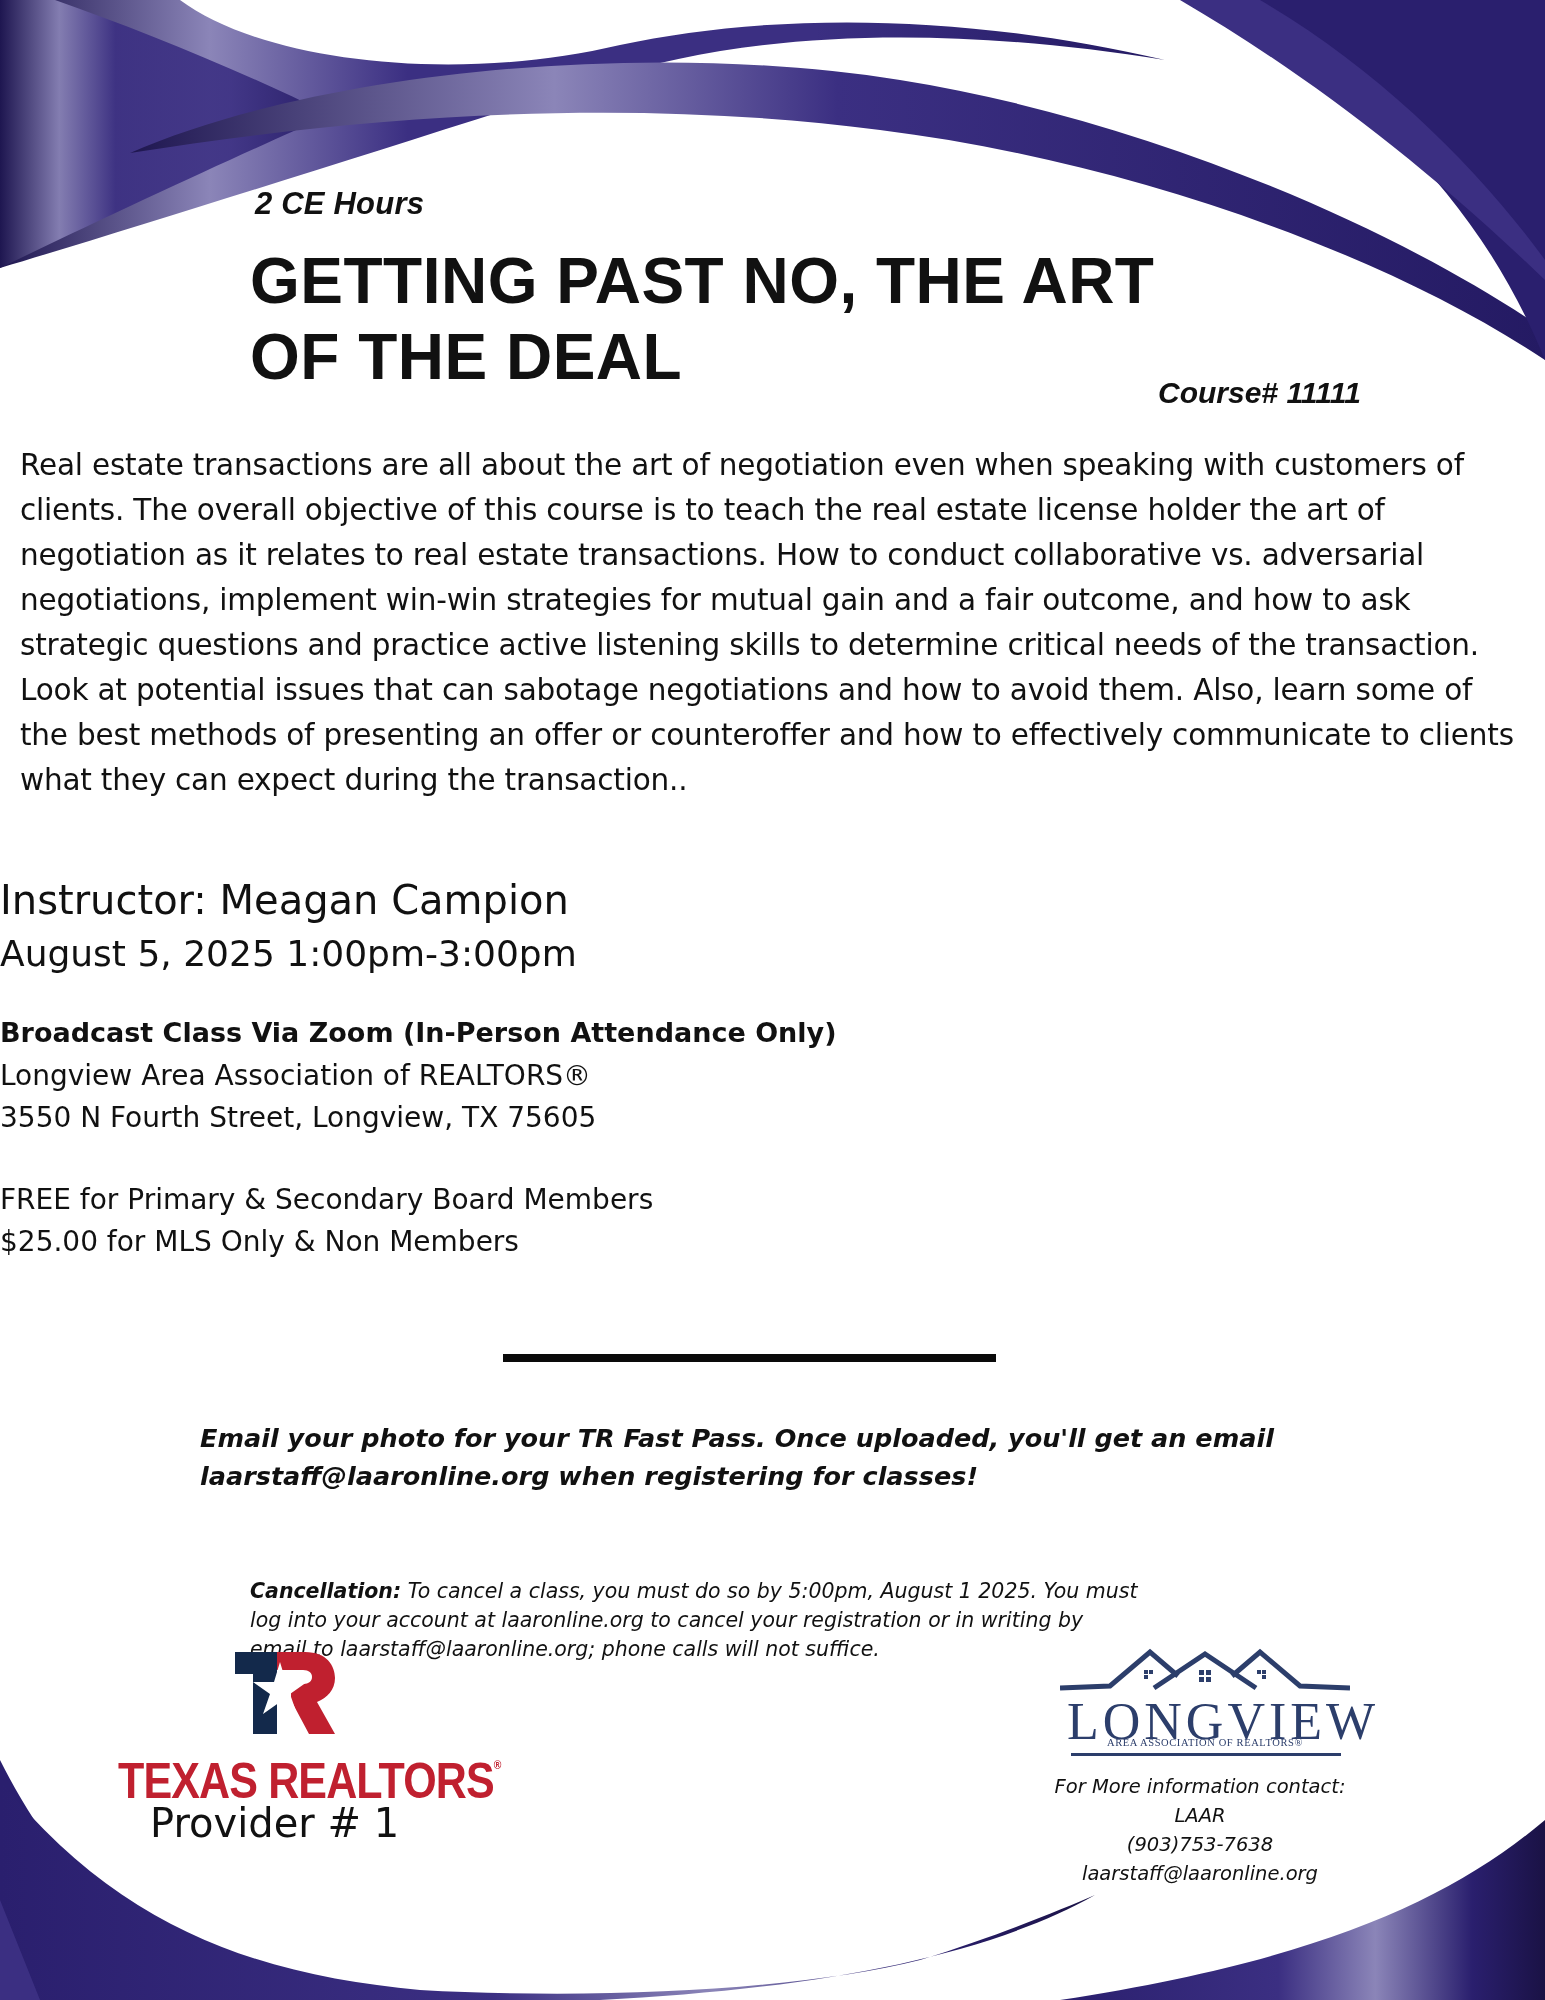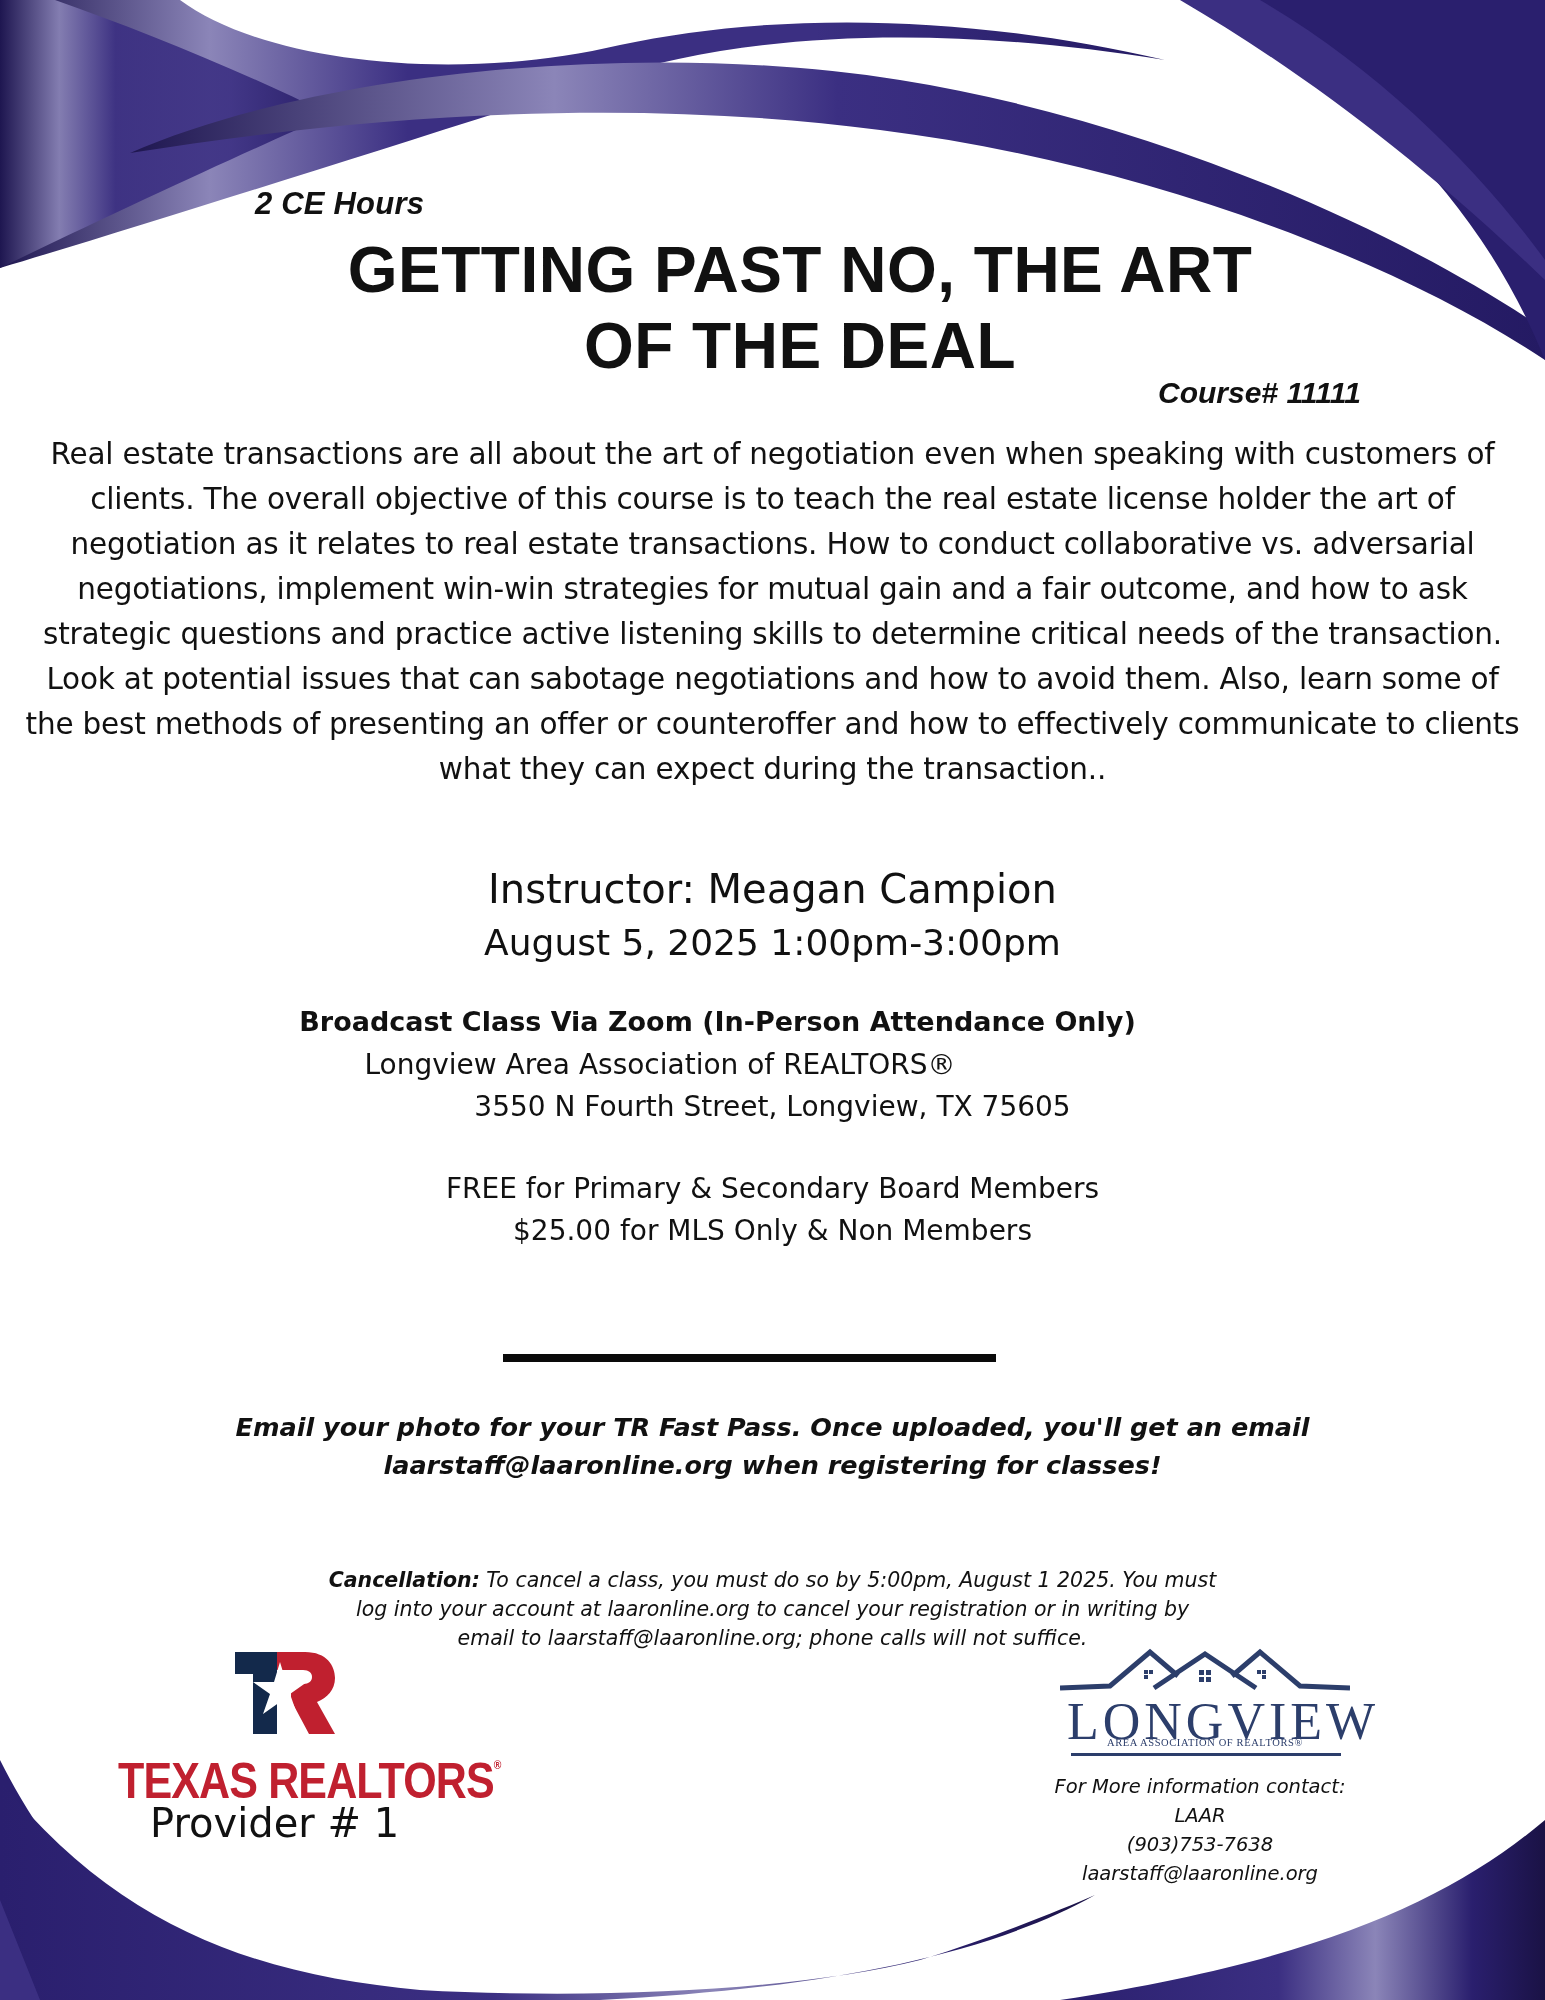--- a/index.html
+++ b/index.html
@@ -4,21 +4,21 @@
   <style>
     html, body { margin: 0; padding: 0; }
     body {
       width: 1545px; height: 2000px; position: relative; overflow: hidden;
       background: #ffffff;
       font-family: "DejaVu Sans", "Liberation Sans", sans-serif;
       color: #111;
     }
     .deco { position: absolute; left: 0; top: 0; width: 1545px; height: 2000px; pointer-events: none; }
     .abs { position: absolute; }
-    .center { text-align: center; }
+    .center { text-align: left; margin-top: 11px; }
 
     .ce-hours {
       left: 255px; top: 186px; font-size: 31px; font-weight: bold; font-style: italic;
       font-family: "Liberation Sans", sans-serif; letter-spacing: 0.2px;
     }
     .title {
       left: 250px; top: 232px; width: 1100px; font-size: 64px; font-weight: bold;
       line-height: 76px; font-family: "Liberation Sans", sans-serif; letter-spacing: 0.5px;
     }
     .course-no {

